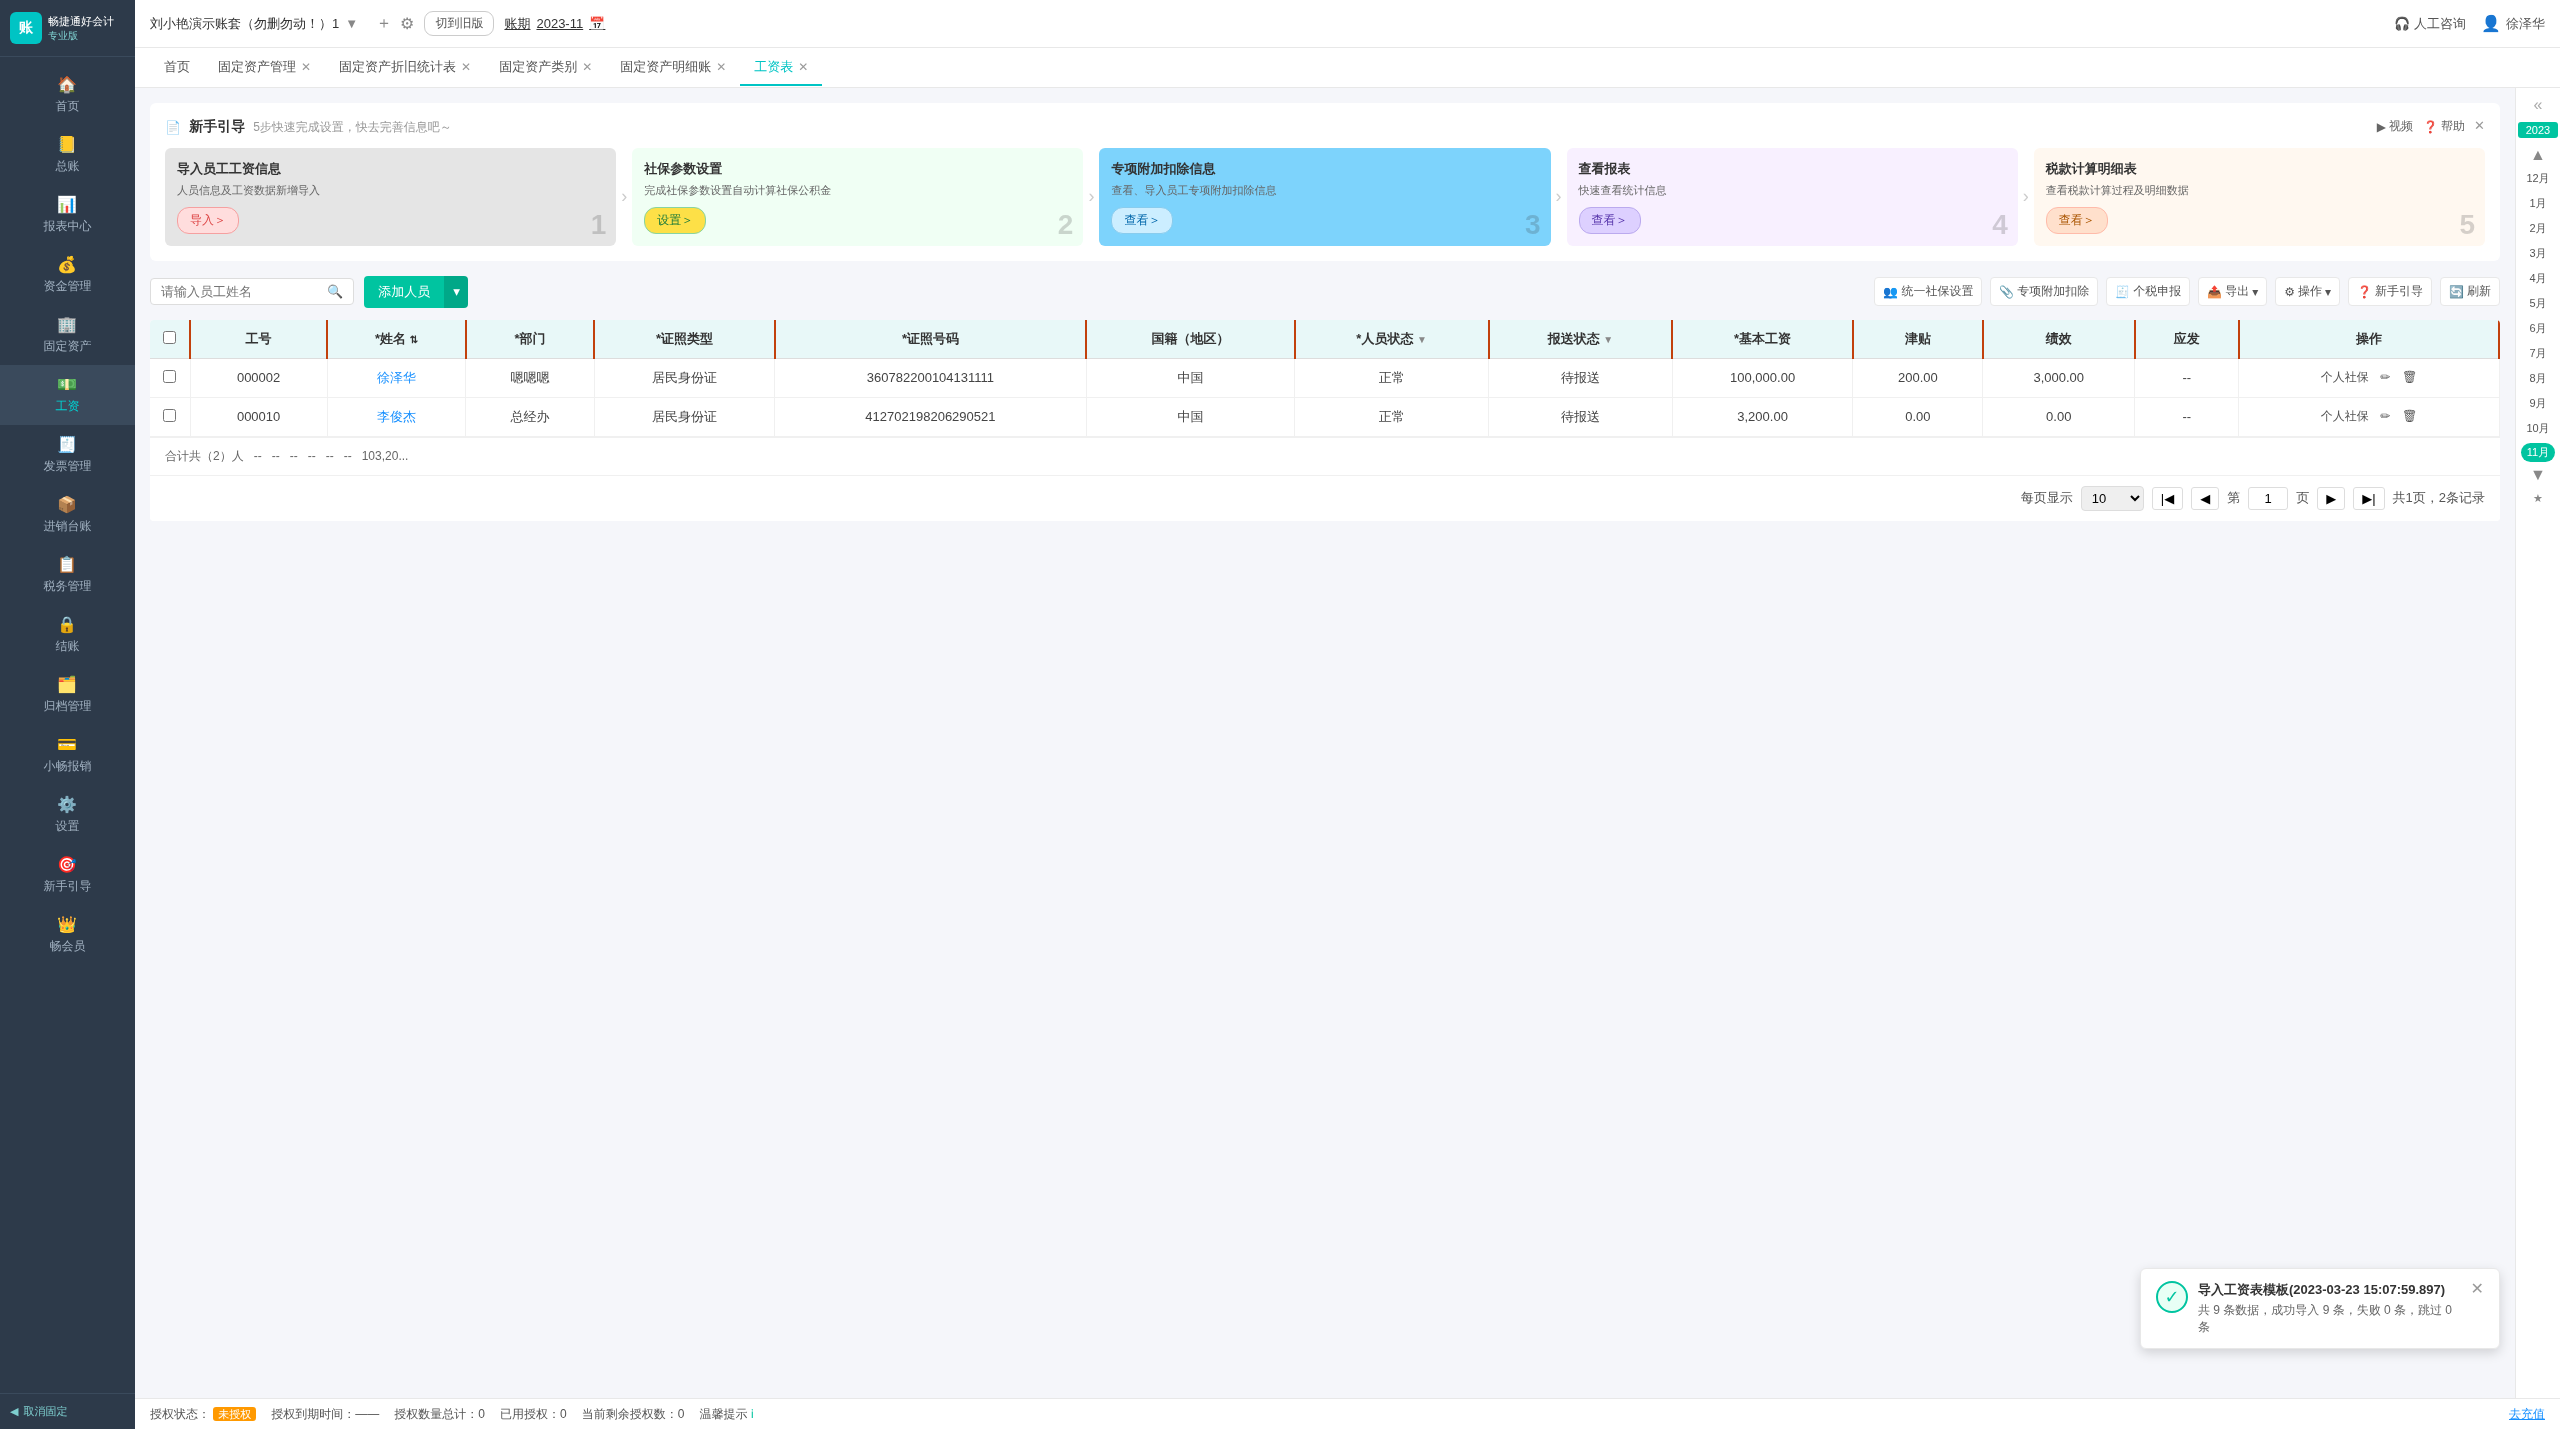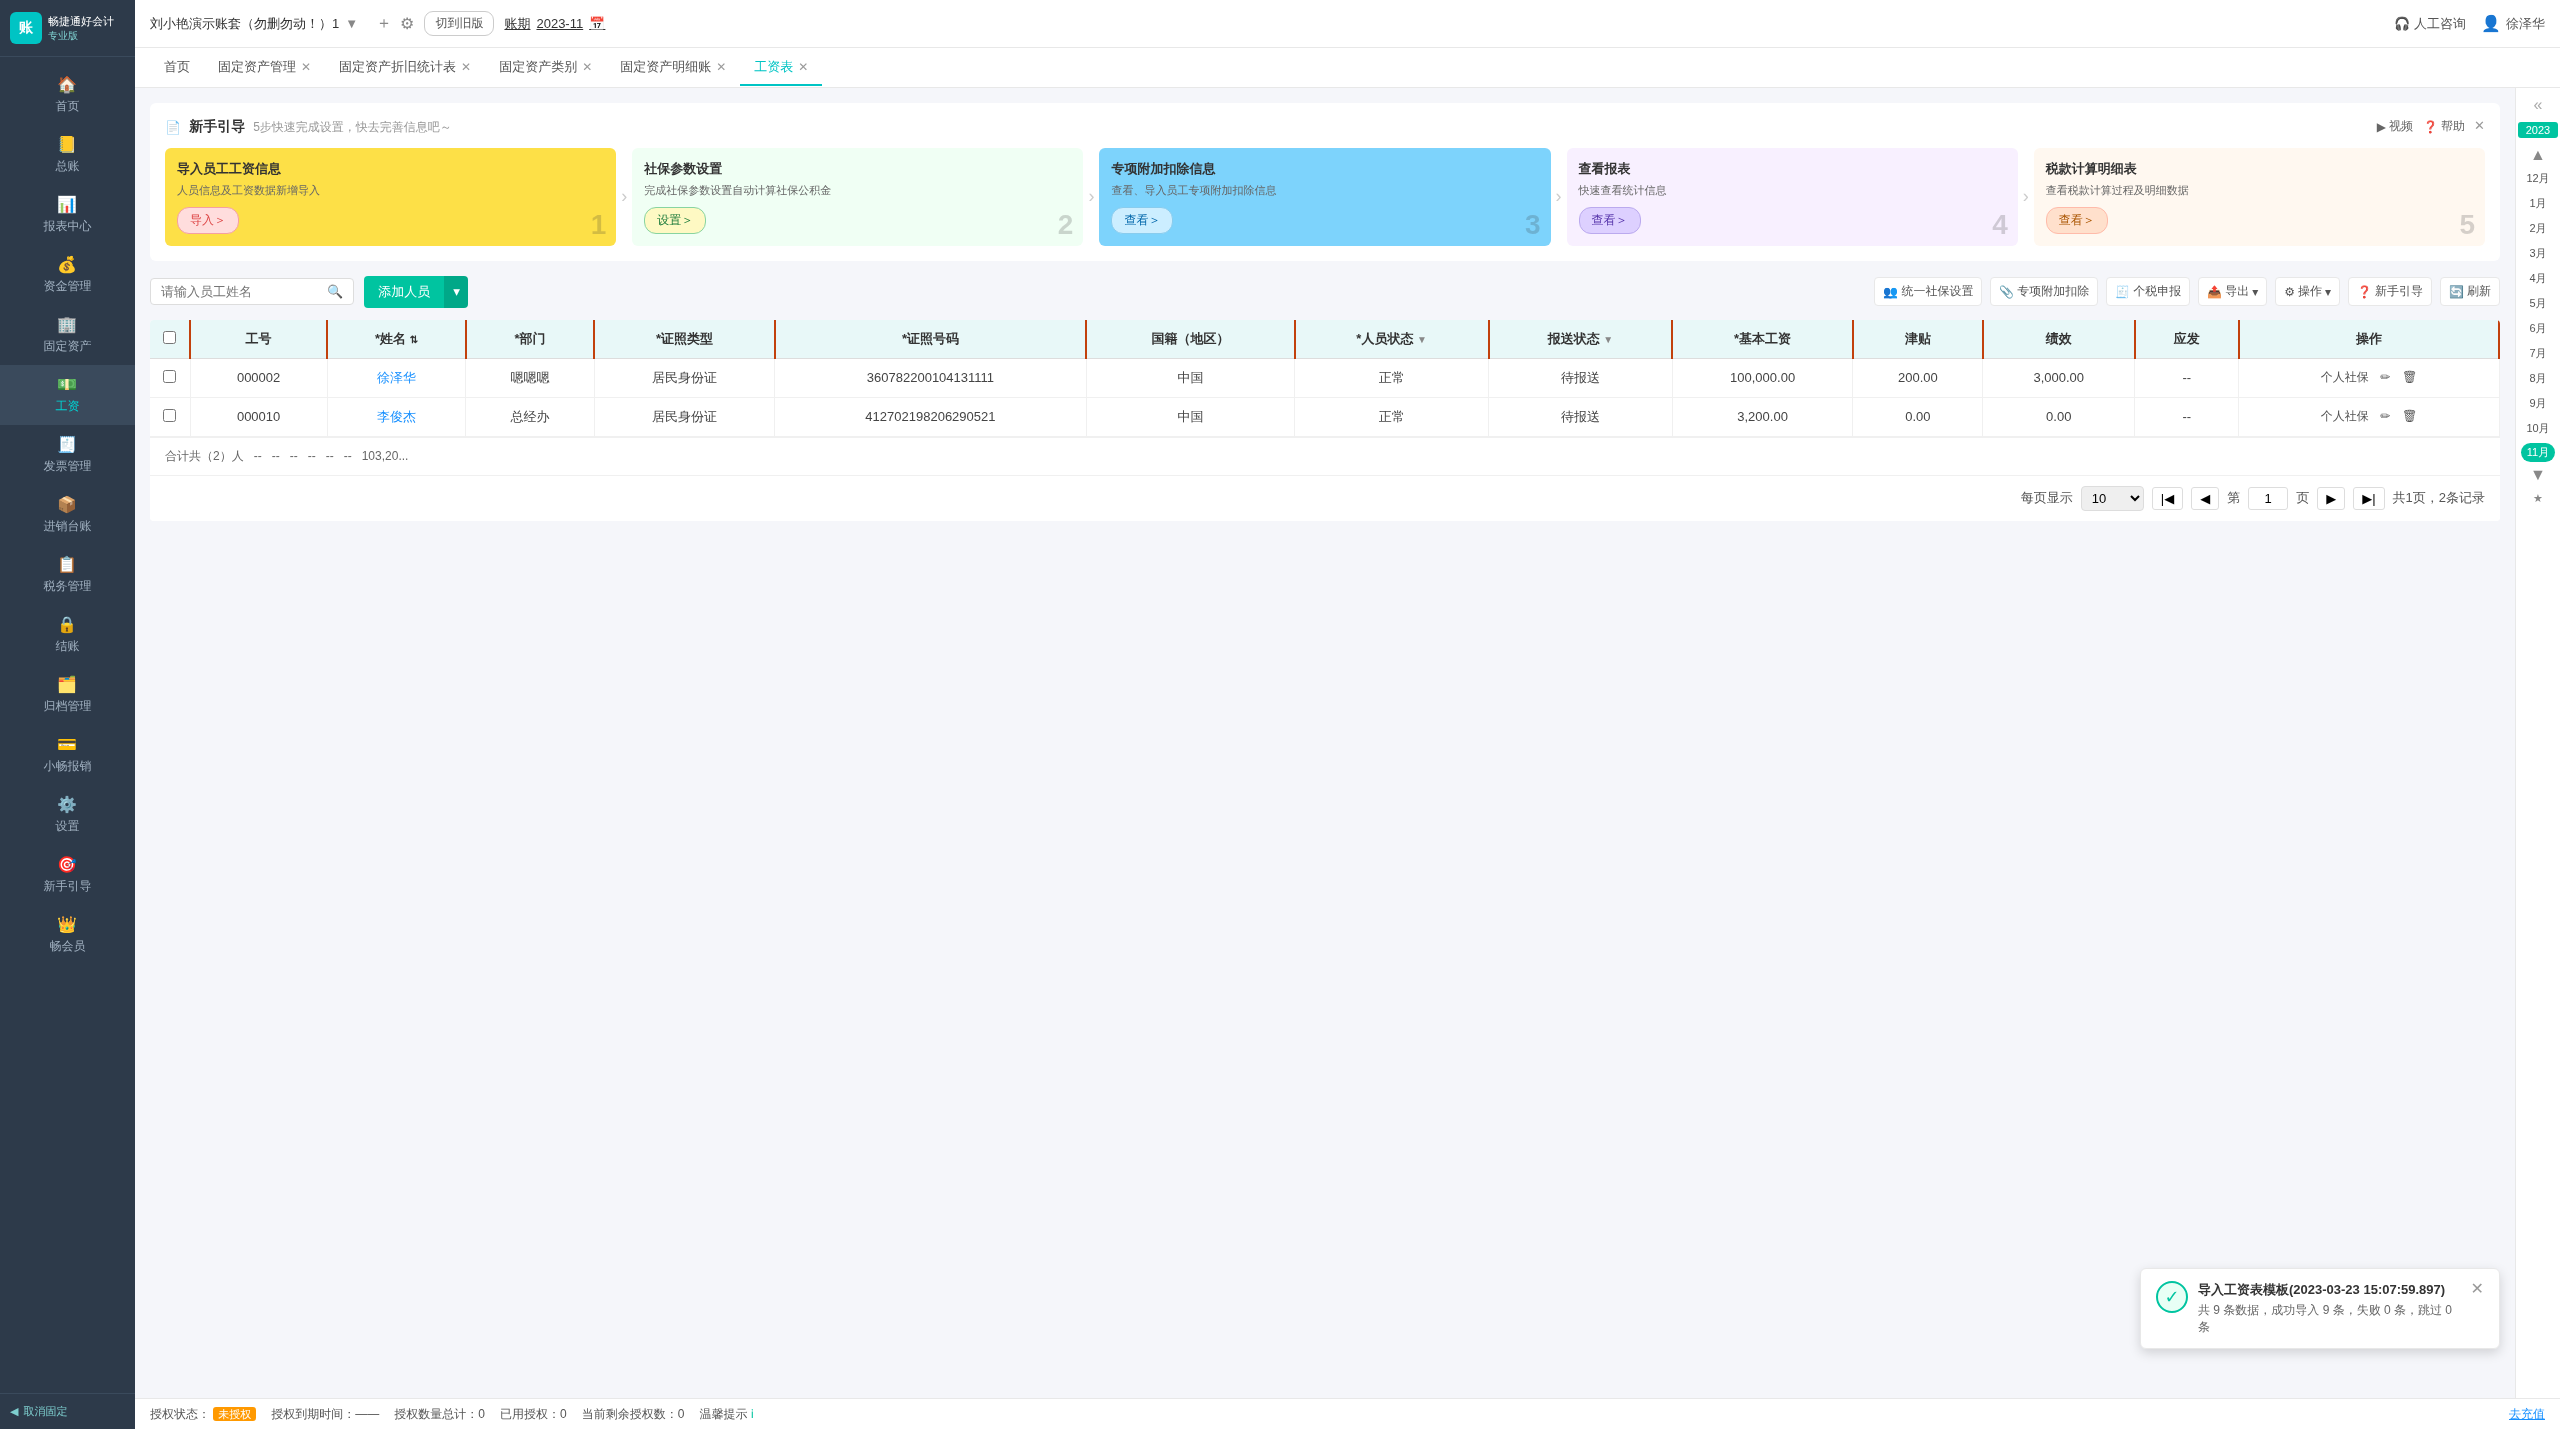--- a/index.html
+++ b/index.html
@@ -200,21 +200,21 @@
       padding: 12px;
       position: relative;
       font-size: 12px;
     }
     .step-arrow {
       color: #ccc;
       font-size: 18px;
       padding: 0 5px;
       flex-shrink: 0;
     }
-    .wizard-step.pink { background: #fde047; }
+    .wizard-step.pink { background: #e5e5e5; }
     .wizard-step.green { background: #f0fff4; }
     .wizard-step.blue { background: #7dd3fc; }
     .wizard-step.purple { background: #f8f0ff; }
     .wizard-step.orange { background: #fff8f0; }
     .step-num {
       font-size: 28px;
       font-weight: bold;
       opacity: 0.2;
       position: absolute;
       bottom: 5px;
@@ -226,21 +226,21 @@
       border: none;
       padding: 4px 12px;
       border-radius: 12px;
       cursor: pointer;
       font-size: 12px;
       display: inline-flex;
       align-items: center;
       gap: 3px;
     }
     .step-btn.pink { background: #ffdddd; color: #d44; border: 1px solid #f5a0a0; }
-    .step-btn.green { background: #fef9c3; color: #1a7a3a; border: 1px solid #88d4a0; }
+    .step-btn.green { background: #fde047; color: #1a7a3a; border: 1px solid #88d4a0; }
     .step-btn.blue { background: #cceeff; color: #0066aa; border: 1px solid #88ccee; }
     .step-btn.purple { background: #ddd0ff; color: #5533aa; border: 1px solid #bbaaee; }
     .step-btn.orange { background: #ffe0cc; color: #aa5500; border: 1px solid #ffbbaa; }
 
     
     .toolbar {
       display: flex;
       align-items: center;
       gap: 10px;
       margin-bottom: 12px;

